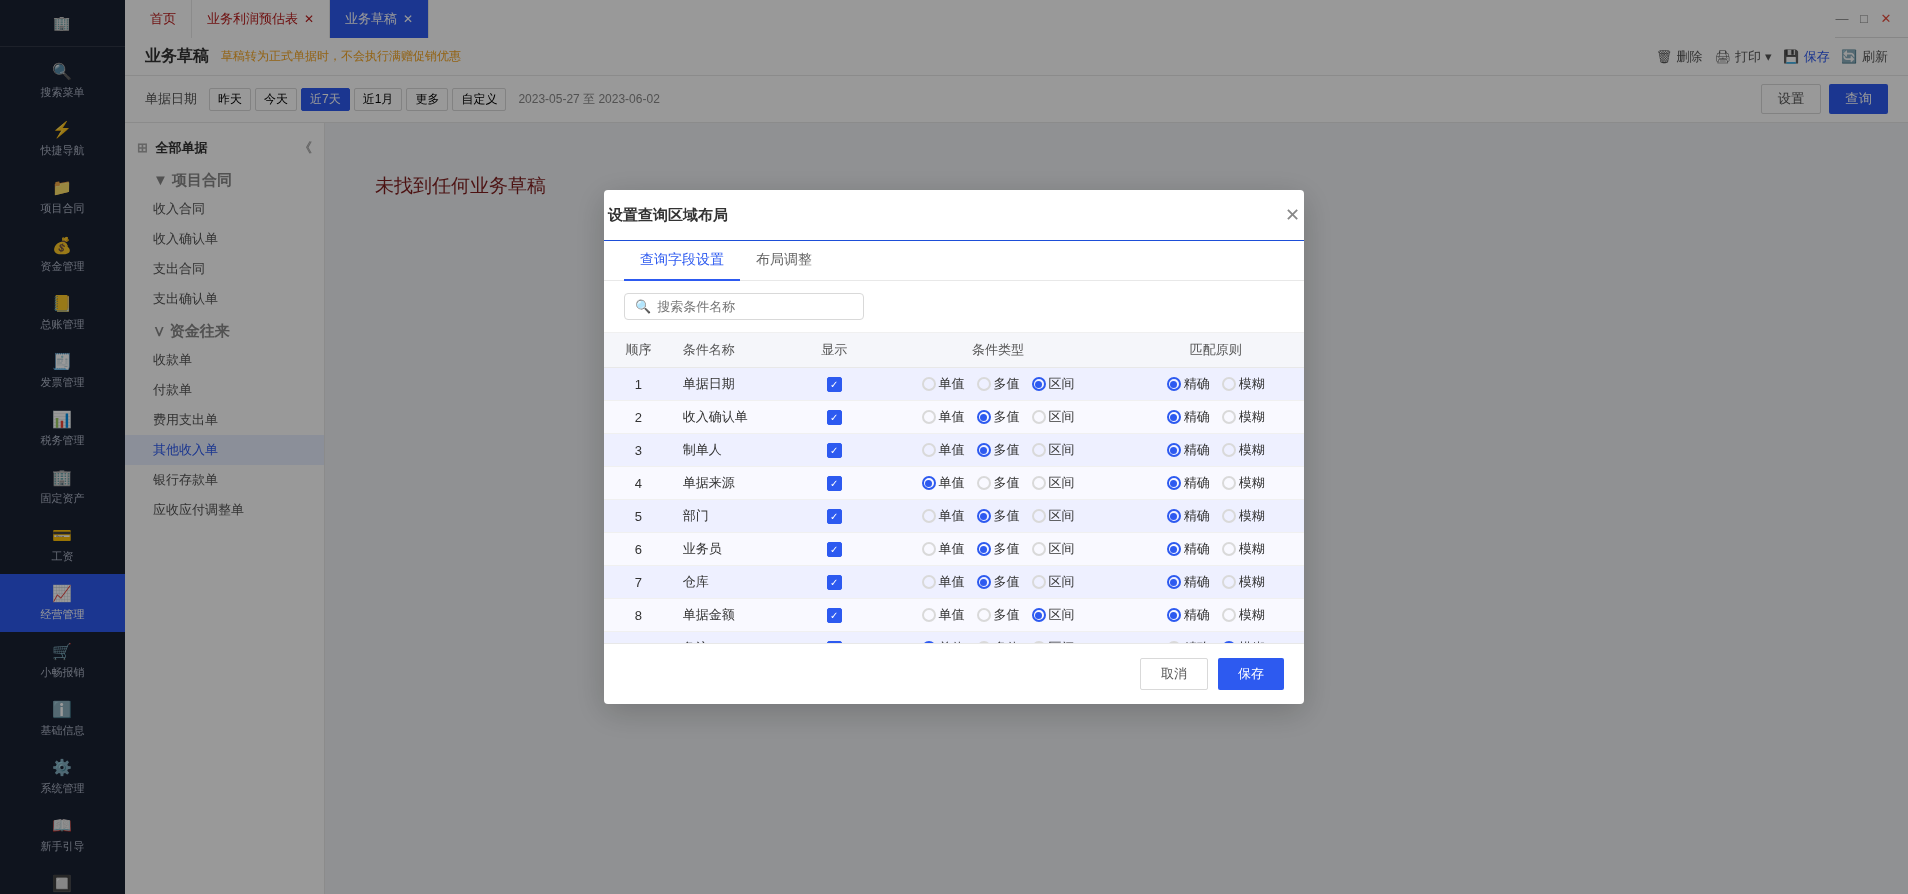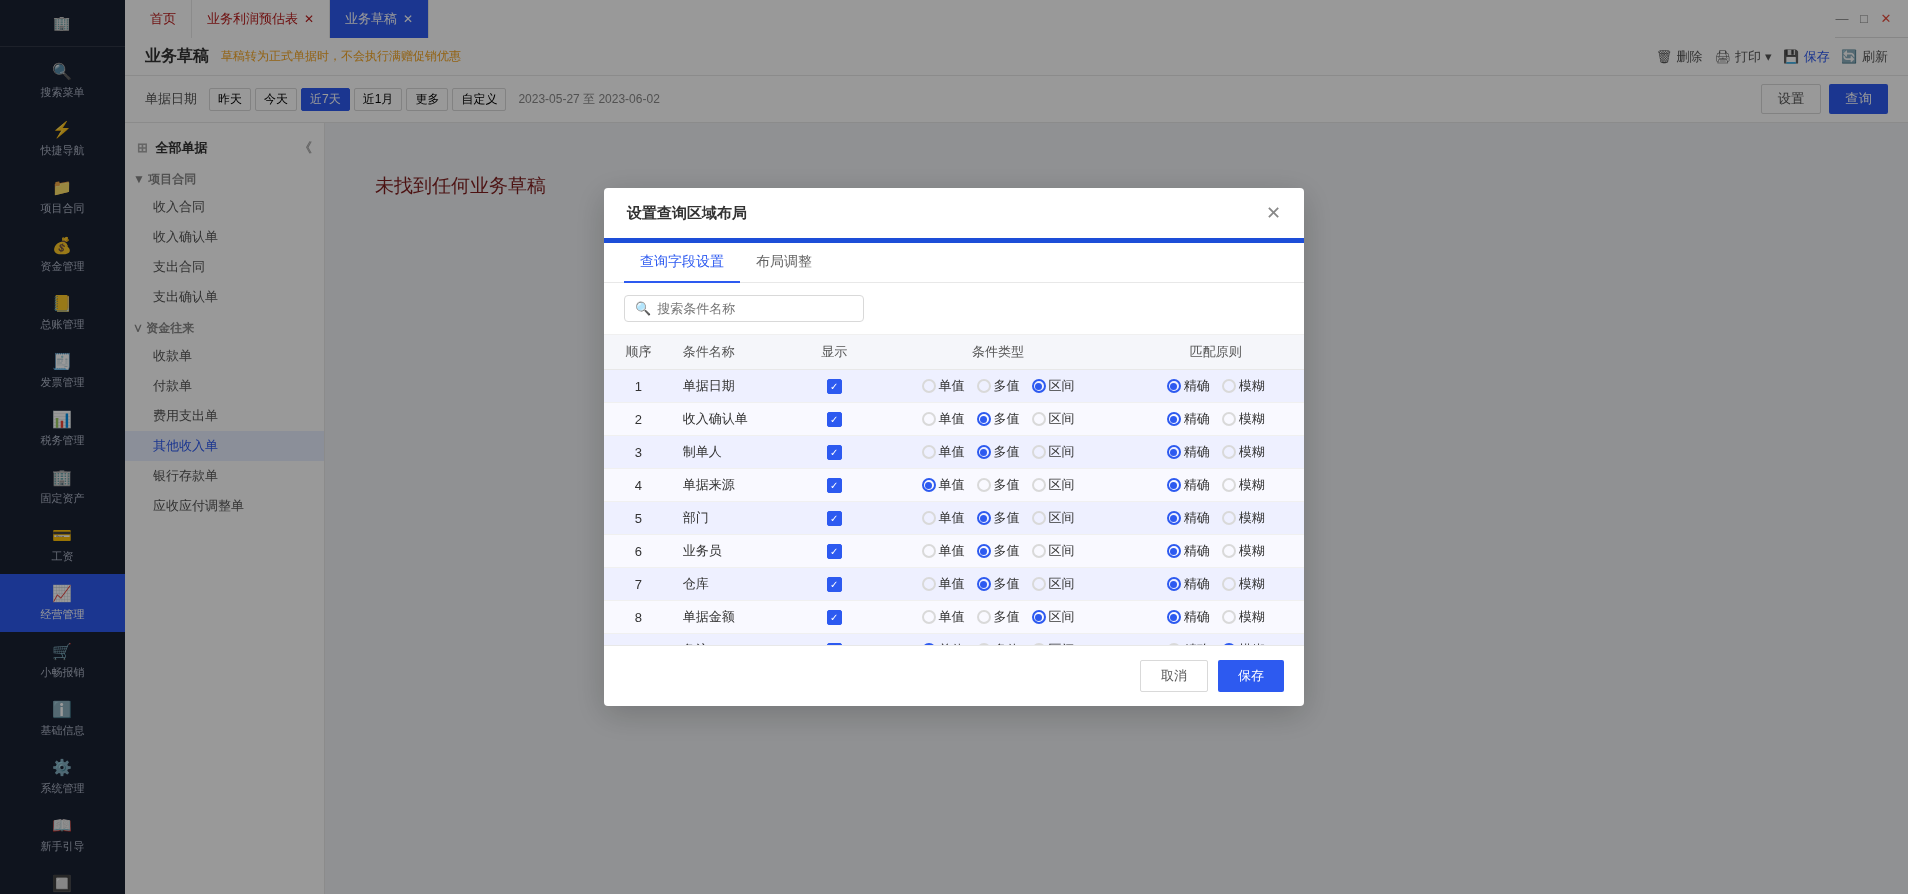--- a/index.html
+++ b/index.html
@@ -68,40 +68,40 @@
     }
     .tree-header {
       display: flex; align-items: center; justify-content: space-between;
       padding: 6px 12px; font-size: 13px; font-weight: bold; color: #333;
     }
     .tree-item {
       padding: 6px 16px; cursor: pointer; font-size: 13px; color: #555; display: flex; align-items: center; gap: 6px;
     }
     .tree-item.active { background: #e8efff; color: #2d5af0; }
     .tree-item.sub { padding-left: 28px; }
-    .tree-category { padding: 4px 8px; font-size: 12px; color: #888; font-weight: bold; margin-top: 4px; display: flex; align-items: center; gap: 4px; cursor: pointer; }
+    .tree-category { padding: 4px 28px; font-size: 15px; color: #888; font-weight: bold; margin-top: 4px; display: flex; align-items: center; gap: 4px; cursor: pointer; }
 
     
     .table-area { flex: 1; padding: 10px; overflow: auto; }
     .no-data { text-align: left; padding: 40px; color: #7f1d1d; font-size: 19px; }
 
     
     .overlay {
       position: fixed; top: 0; left: 0; right: 0; bottom: 0;
       background: rgba(0,0,0,0.4); z-index: 100; display: flex; align-items: center; justify-content: center;
     }
 
     
     .dialog {
       background: #fff; border-radius: 4px; width: 700px; max-height: 80vh;
       display: flex; flex-direction: column; box-shadow: 0 8px 32px rgba(0,0,0,0.2);
     }
     .dialog-header {
       display: flex; align-items: center; justify-content: space-between;
-      padding: 14px 23px; border-bottom: 5px solid #1d4ed8; flex-shrink: 0;
+      padding: 14px 4px; border-bottom: 1px solid #1d4ed8; flex-shrink: 0;
     }
     .dialog-title { font-size: 15px; font-weight: bold; color: #333; }
     .dialog-close { cursor: pointer; color: #888; font-size: 18px; }
 
     
     .dialog-tabs { display: flex; border-bottom: 1px solid #e8e8e8; padding: 0 20px; flex-shrink: 0; }
     .dialog-tab {
       padding: 10px 16px; cursor: pointer; font-size: 14px; color: #666;
       border-bottom: 2px solid transparent; margin-bottom: -1px;
     }

